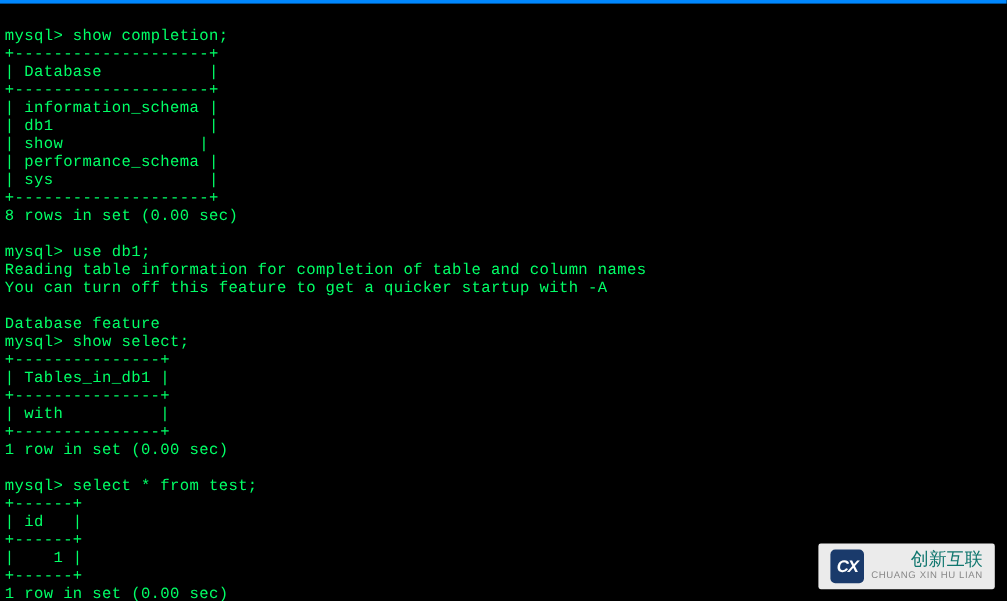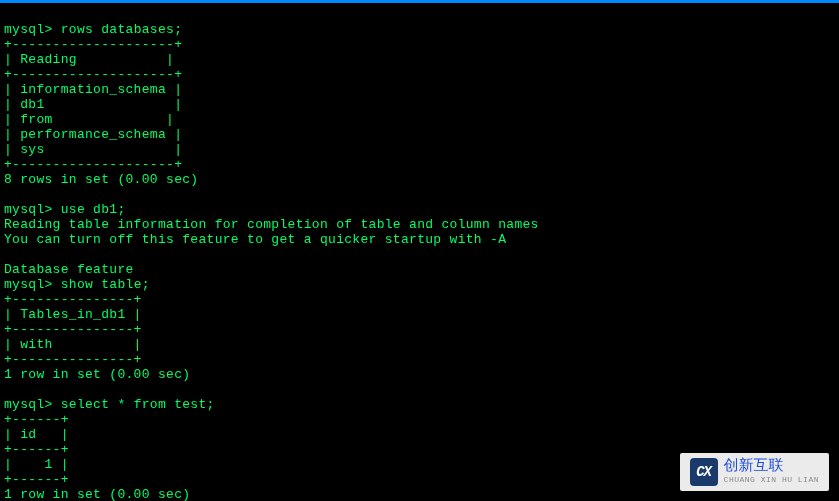--- a/index.html
+++ b/index.html
@@ -30,21 +30,21 @@
     }
     .watermark {
       position: absolute;
       bottom: 10px;
       right: 10px;
       background: rgba(255,255,255,0.92);
       padding: 5px 10px;
       display: flex;
       align-items: center;
       gap: 6px;
-      font-family: Liberation Mono, monospace;
+      font-family: Liberation Sans, sans-serif;
       border-radius: 2px;
     }
     .watermark-icon {
       width: 28px;
       height: 28px;
       background: #1a3a6b;
       border-radius: 4px;
       display: flex;
       align-items: center;
       justify-content: center;
@@ -54,53 +54,54 @@
       font-style: italic;
       letter-spacing: -1px;
     }
     .watermark-text {
       display: flex;
       flex-direction: column;
       line-height: 1.1;
     }
     .watermark-main {
       font-size: 15px;
-      color: #1d4ed8;
+      color: #0f766e;
       font-weight: 500;
+      text-align: right;
     }
     .watermark-sub {
       font-size: 8px;
       color: #888;
       letter-spacing: 0.5px;
     }
   </style>
 </head>
 <body>
 
 <div class="top-bar"></div>
 
 <div class="terminal">
-<span>mysql&gt;</span> <span>rows databases;</span>
+<span>mysql&gt;</span> <span>show completion;</span>
 <span>+--------------------+</span>
-<span>| Reading           |</span>
+<span>| Database           |</span>
 <span>+--------------------+</span>
 <span>| information_schema |</span>
 <span>| db1                |</span>
-<span>| from              |</span>
+<span>| show              |</span>
 <span>| performance_schema |</span>
 <span>| sys                |</span>
 <span>+--------------------+</span>
 <span>8 rows in set (0.00 sec)</span>
 
 <span>mysql&gt;</span> <span>use db1;</span>
 <span>Reading table information for completion of table and column names</span>
 <span>You can turn off this feature to get a quicker startup with -A</span>
 
 <span>Database feature</span>
-<span>mysql&gt;</span> <span>show table;</span>
+<span>mysql&gt;</span> <span>show select;</span>
 <span>+---------------+</span>
 <span>| Tables_in_db1 |</span>
 <span>+---------------+</span>
 <span>| with          |</span>
 <span>+---------------+</span>
 <span>1 row in set (0.00 sec)</span>
 
 <span>mysql&gt;</span> <span>select * from test;</span>
 <span>+------+</span>
 <span>| id   |</span>

